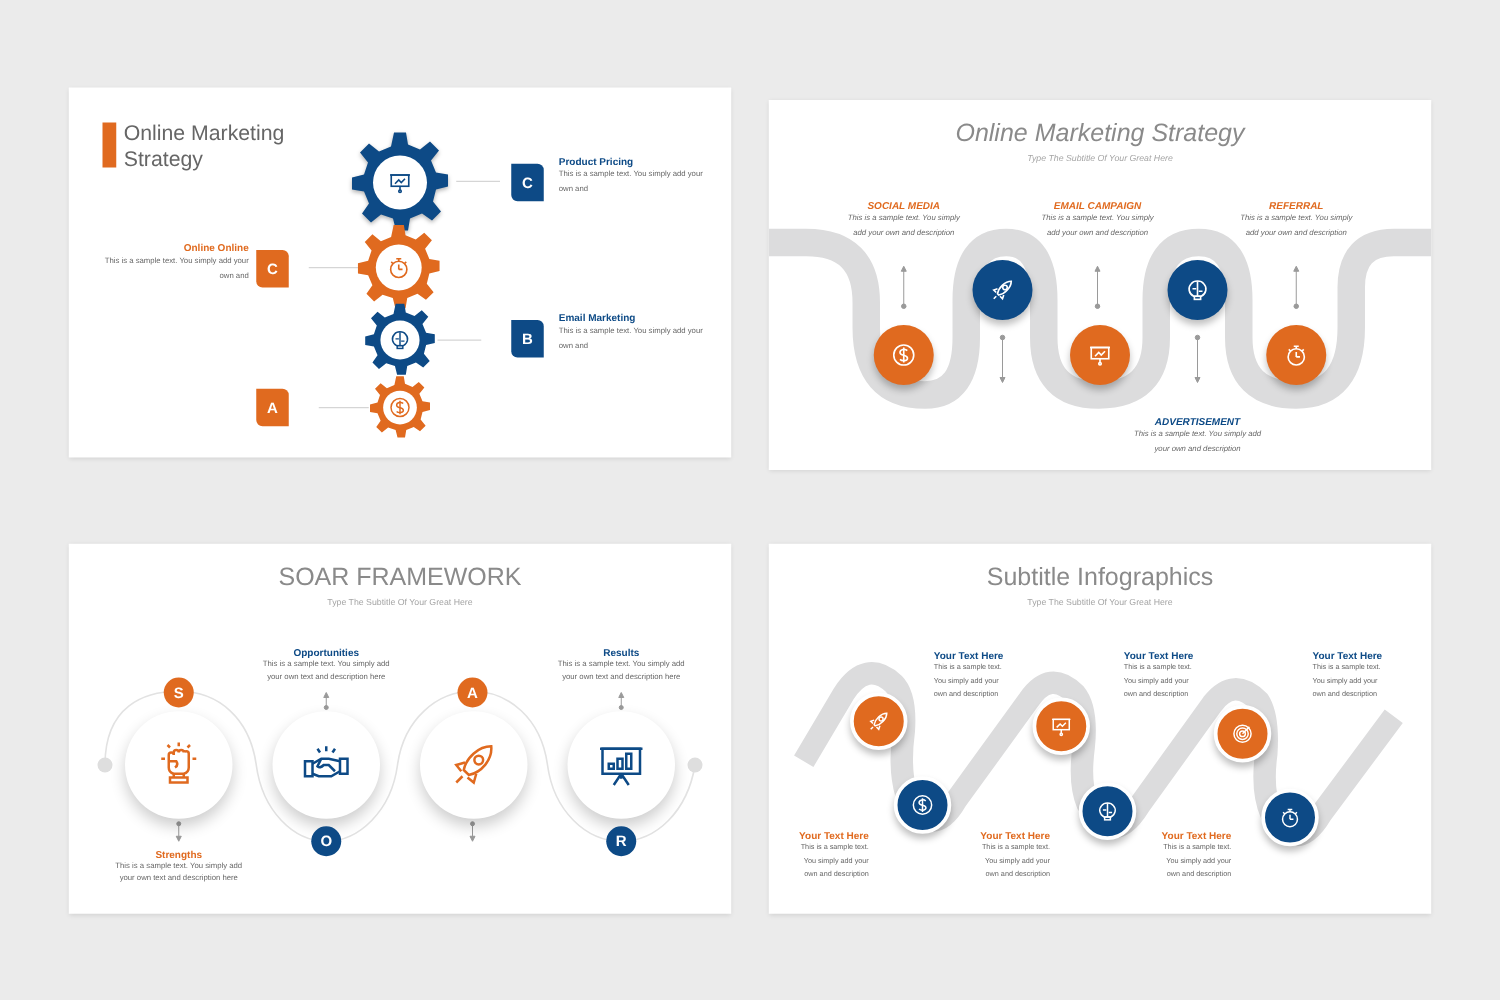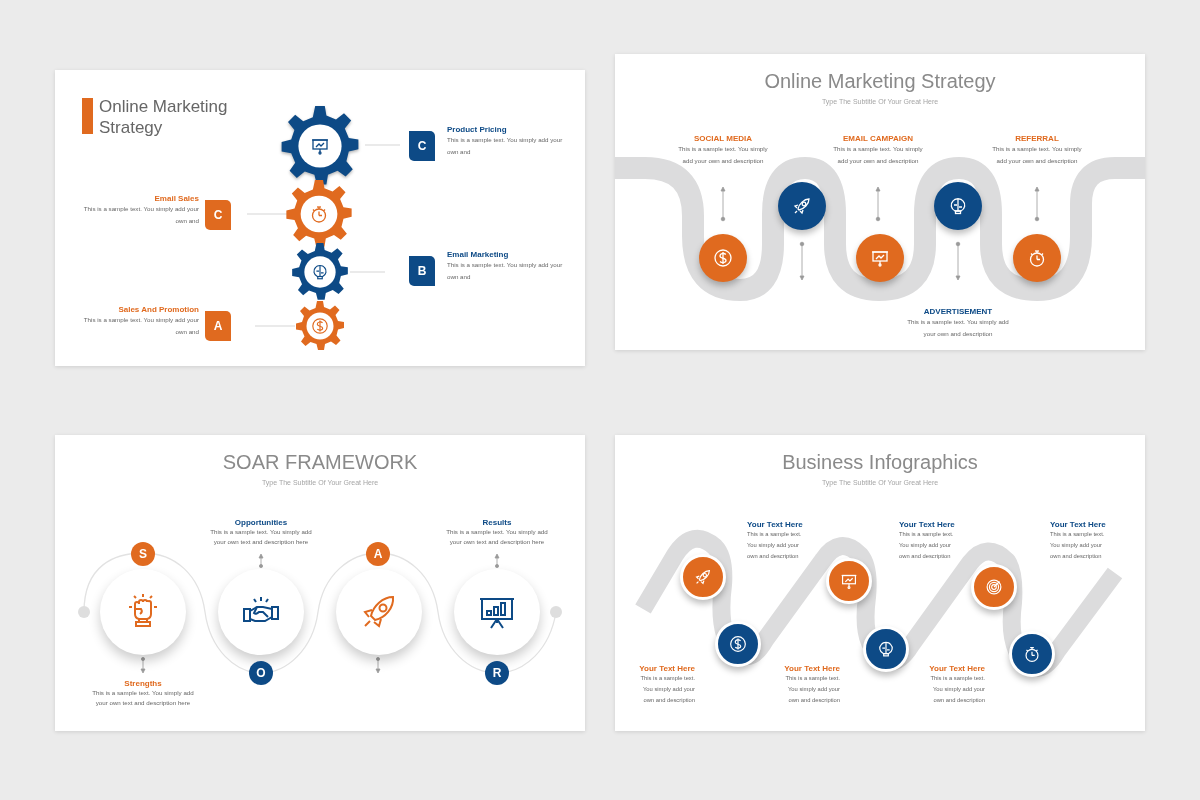--- a/index.html
+++ b/index.html
@@ -5,21 +5,21 @@
   * { box-sizing: border-box; margin: 0; padding: 0; }
   body {
     width: 1200px; height: 800px; background: #ebebeb;
     font-family: "Liberation Sans", sans-serif; position: relative; overflow: hidden;
   }
   .slide {
     position: absolute; background: #ffffff; width: 530px; height: 296px;
     box-shadow: 0 1px 4px rgba(0,0,0,0.12); overflow: hidden;
   }
   #s1 { left: 55px; top: 70px; }
-  #s2 { left: 615px; top: 54px; }
+  #s2 { left: 615px; top: 80px; font-style: italic; }
   #s3 { left: 55px; top: 435px; }
   #s4 { left: 615px; top: 435px; }
   .abs { position: absolute; }
   svg.layer { position: absolute; left: 0; top: 0; }
   .title-center {
     position: absolute; left: 0; width: 100%; text-align: center;
     color: #8a8a8a; font-size: 20px; top: 16px;
   }
   .subtitle {
     position: absolute; left: 0; width: 100%; text-align: center;
@@ -144,35 +144,31 @@
   </svg>
 
   <div class="badge b" style="left:354px;top:61px;">C</div>
   <div class="abs" style="left:392px;top:55px;width:130px;">
     <div class="hd blue">Product Pricing</div>
     <div class="body-text" style="width:118px;">This is a sample text. You simply add your own and</div>
   </div>
 
   <div class="badge o" style="left:150px;top:130px;">C</div>
   <div class="abs right" style="left:20px;top:124px;width:124px;">
-    <div class="hd orange">Email Sales</div>
+    <div class="hd orange">Online Online</div>
     <div class="body-text">This is a sample text. You simply add your own and</div>
   </div>
 
   <div class="badge b" style="left:354px;top:186px;">B</div>
   <div class="abs" style="left:392px;top:180px;width:130px;">
     <div class="hd blue">Email Marketing</div>
     <div class="body-text" style="width:118px;">This is a sample text. You simply add your own and</div>
   </div>
 
   <div class="badge o" style="left:150px;top:241px;">A</div>
-  <div class="abs right" style="left:20px;top:235px;width:124px;">
-    <div class="hd orange">Sales And Promotion</div>
-    <div class="body-text">This is a sample text. You simply add your own and</div>
-  </div>
 </div>
 
 <div class="slide" id="s2">
   <div class="title-center">Online Marketing Strategy</div>
   <div class="subtitle">Type The Subtitle Of Your Great Here</div>
 
   <svg class="layer" width="530" height="296">
     <path d="M0,114 L30,114 Q78,114 78,162 L78,182 Q78,236 125,236 Q158,236 158,190 L158,160 Q158,114 190,114 Q220,114 220,160 L220,190 Q220,236 264,236 Q310,236 310,190 L310,160 Q310,114 344,114 Q376,114 376,160 L376,190 Q376,236 422,236 Q466,236 466,182 L466,150 Q466,114 500,114 L530,114" stroke="#dcdcdd" stroke-width="22" fill="none"></path>
 
     <g stroke="#9a9a9a" stroke-width="0.8" fill="#9a9a9a">
@@ -328,21 +324,21 @@
     <div class="body-text" style="line-height:10px;">your own text and description here</div>
   </div>
   <div class="abs center" style="left:372px;top:83px;width:140px;">
     <div class="hd blue">Results</div>
     <div class="body-text" style="line-height:10px;">This is a sample text. You simply add</div>
     <div class="body-text" style="line-height:10px;">your own text and description here</div>
   </div>
 </div>
 
 <div class="slide" id="s4">
-  <div class="title-center">Business Infographics</div>
+  <div class="title-center">Subtitle Infographics</div>
   <div class="subtitle">Type The Subtitle Of Your Great Here</div>
 
   <svg class="layer" width="530" height="296">
     <path d="M28,174 L60,120 Q78,92 100,112 Q110,122 108,150 Q104,180 110,200 Q130,240 150,205 L208,125 Q225,100 245,120 Q255,132 252,162 Q248,192 255,208 Q275,244 296,210 L355,128 Q372,106 392,126 Q400,138 398,168 Q394,198 402,216 Q422,250 442,216 L500,138" stroke="#dcdcdd" stroke-width="18" fill="none" stroke-linejoin="round"></path>
   </svg>
 
   <div class="icon-circle o" style="left:65px;top:119px;width:40px;height:40px;border:3px solid #fff;box-sizing:content-box;">
     <svg width="22" height="22" viewBox="-12 -12 24 24" style="color:#fff">
         <use href="#ic-rocket"></use>
       </svg>

